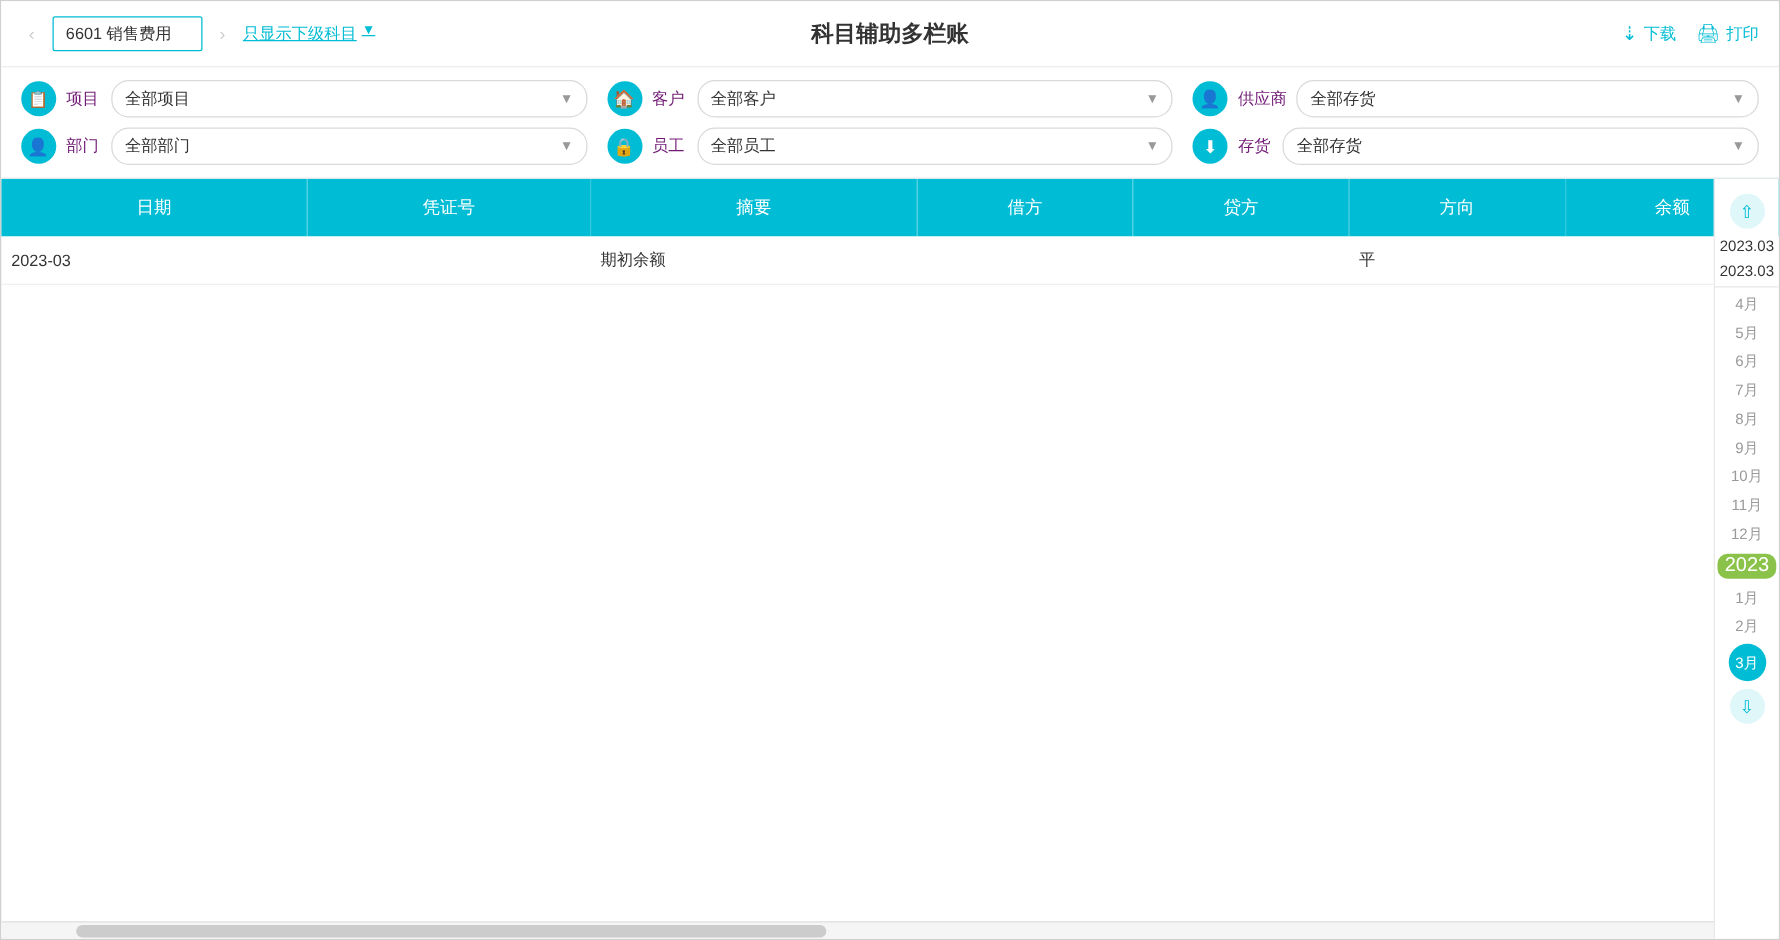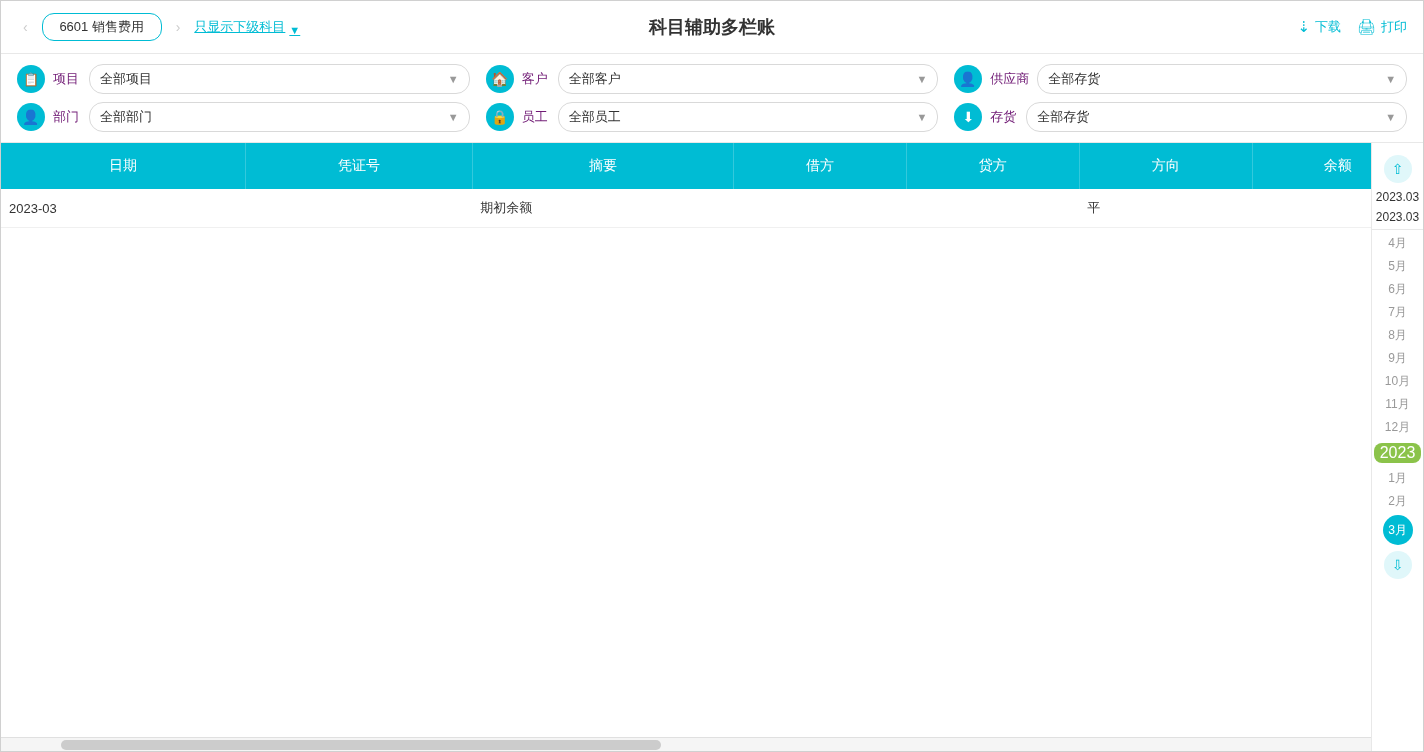--- a/index.html
+++ b/index.html
@@ -43,28 +43,27 @@
       cursor: pointer;
       font-size: 14px;
       padding: 2px 6px;
       user-select: none;
     }
     .account-code {
       background: #fff;
       border: 1px solid #00bcd4;
       color: #333;
       padding: 4px 10px;
-      border-radius: 12px;
+      border-radius: 2px;
       font-size: 13px;
       min-width: 120px;
-      text-align: center;
     }
     .filter-btn {
       display: flex;
-      align-items: flex-end;
+      align-items: flex-start;
       gap: 4px;
       color: #00bcd4;
       cursor: pointer;
       font-size: 13px;
       border: none;
       background: none;
       text-decoration: underline;
     }
     .filter-btn .chevron {
       font-size: 11px;
@@ -251,21 +250,20 @@
       color: #fff;
       border-radius: 50%;
       width: 30px;
       height: 30px;
       display: flex;
       align-items: center;
       justify-content: center;
       font-size: 12px;
       margin: 2px auto;
       cursor: pointer;
-      font-family: Liberation Mono, monospace;
     }
   </style>
 </head>
 <body>
 
 <div class="window">
 
   <div class="title-bar">
     <div class="title-left">
       <span class="nav-arrow">‹</span>

